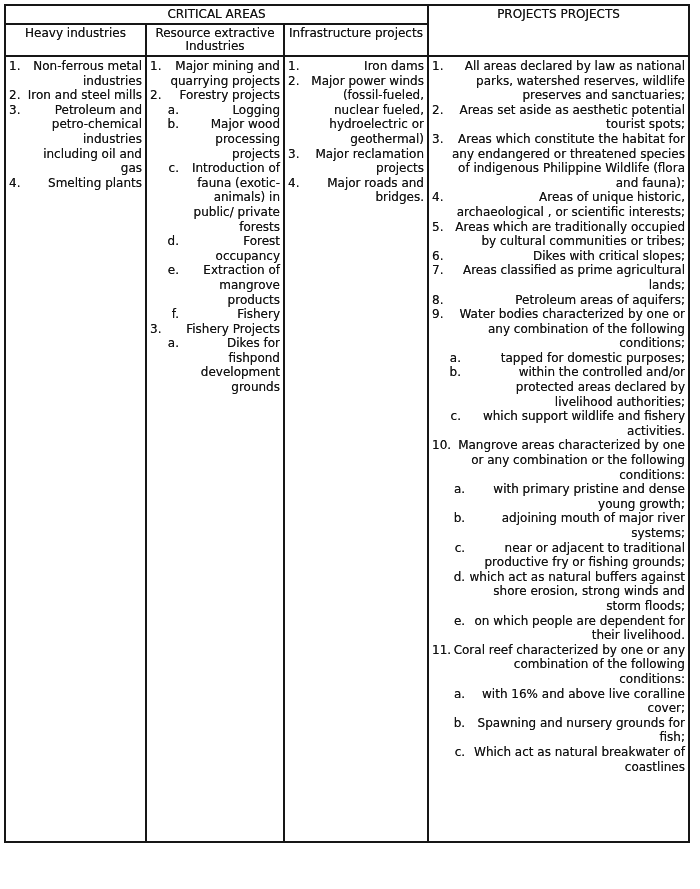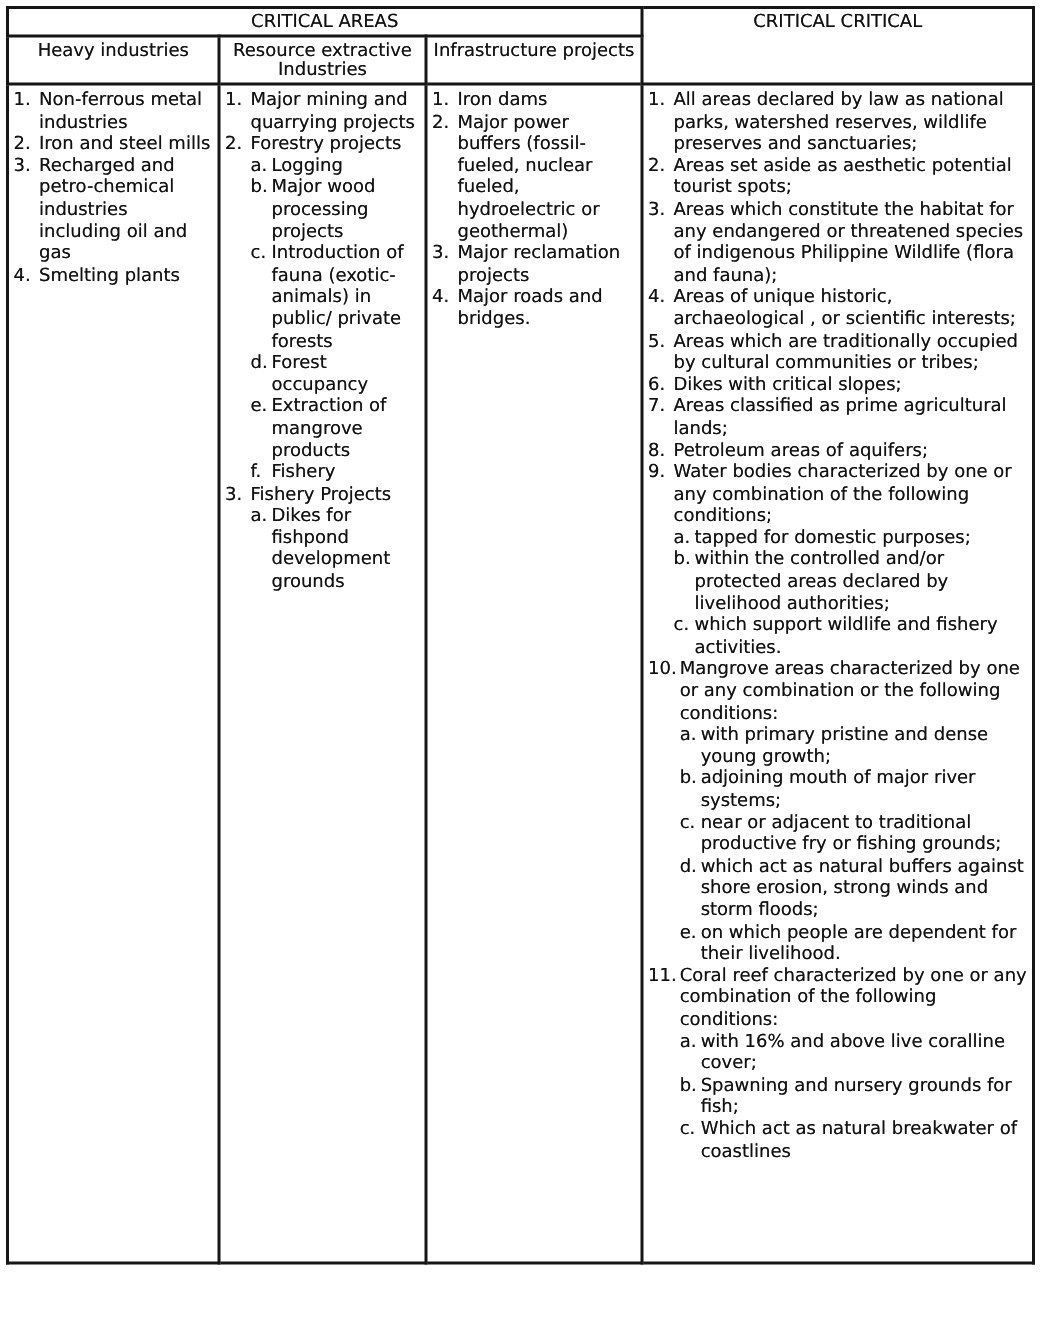--- a/index.html
+++ b/index.html
@@ -35,38 +35,38 @@
   th.hdr {
     text-align: center;
     line-height: 13px;
     padding: 1px 2px;
   }
   th.hdr-main { height: 15px; }
   td.body-cell { height: 786px; padding: 3px 3px 3px 4px; }
   
   .li { display: flex; align-items: flex-start; }
   .li > .n { flex: 0 0 auto; min-width: 17px; padding-right: 2px; white-space: pre; }
-  .li > .t { flex: 1 1 auto; min-width: 0; }
+  .li > .t { flex: 1 1 auto; min-width: 0; text-align: right; }
   .subs .li > .n { min-width: 14px; }
 </style>
 </head>
 <body>
 
 <div class="page">
   <table class="doc">
     <colgroup>
       <col style="width:141px">
       <col style="width:138px">
       <col style="width:144px">
       <col style="width:261px">
     </colgroup>
     <tbody>
       <tr>
         <th class="hdr hdr-main" colspan="3">CRITICAL AREAS</th>
-        <th class="hdr" rowspan="2">CRITICAL CRITICAL</th>
+        <th class="hdr" rowspan="2">PROJECTS PROJECTS</th>
       </tr>
       <tr>
         <th class="hdr">Heavy industries</th>
         <th class="hdr">Resource extractive Industries</th>
         <th class="hdr">Infrastructure projects</th>
       </tr>
       <tr>
         <td class="body-cell c1">
           <div>
               <div>
@@ -78,21 +78,21 @@
                 </div>
                 <div class="li">
                   <span class="n">2.</span>
                   <span class="t">
                     <div>Iron and steel mills</div>
                   </span>
                 </div>
                 <div class="li">
                   <span class="n">3.</span>
                   <span class="t">
-                    <div>Recharged and petro-chemical industries including oil and gas</div>
+                    <div>Petroleum and petro-chemical industries including oil and gas</div>
                   </span>
                 </div>
                 <div class="li">
                   <span class="n">4.</span>
                   <span class="t">
                     <div>Smelting plants</div>
                   </span>
                 </div>
               </div>
             </div>
@@ -172,21 +172,21 @@
               <div>
                 <div class="li">
                   <span class="n">1.</span>
                   <span class="t">
                     <div>Iron dams</div>
                   </span>
                 </div>
                 <div class="li">
                   <span class="n">2.</span>
                   <span class="t">
-                    <div>Major power buffers (fossil-fueled, nuclear fueled, hydroelectric or geothermal)</div>
+                    <div>Major power winds (fossil-fueled, nuclear fueled, hydroelectric or geothermal)</div>
                   </span>
                 </div>
                 <div class="li">
                   <span class="n">3.</span>
                   <span class="t">
                     <div>Major reclamation projects</div>
                   </span>
                 </div>
                 <div class="li">
                   <span class="n">4.</span>

